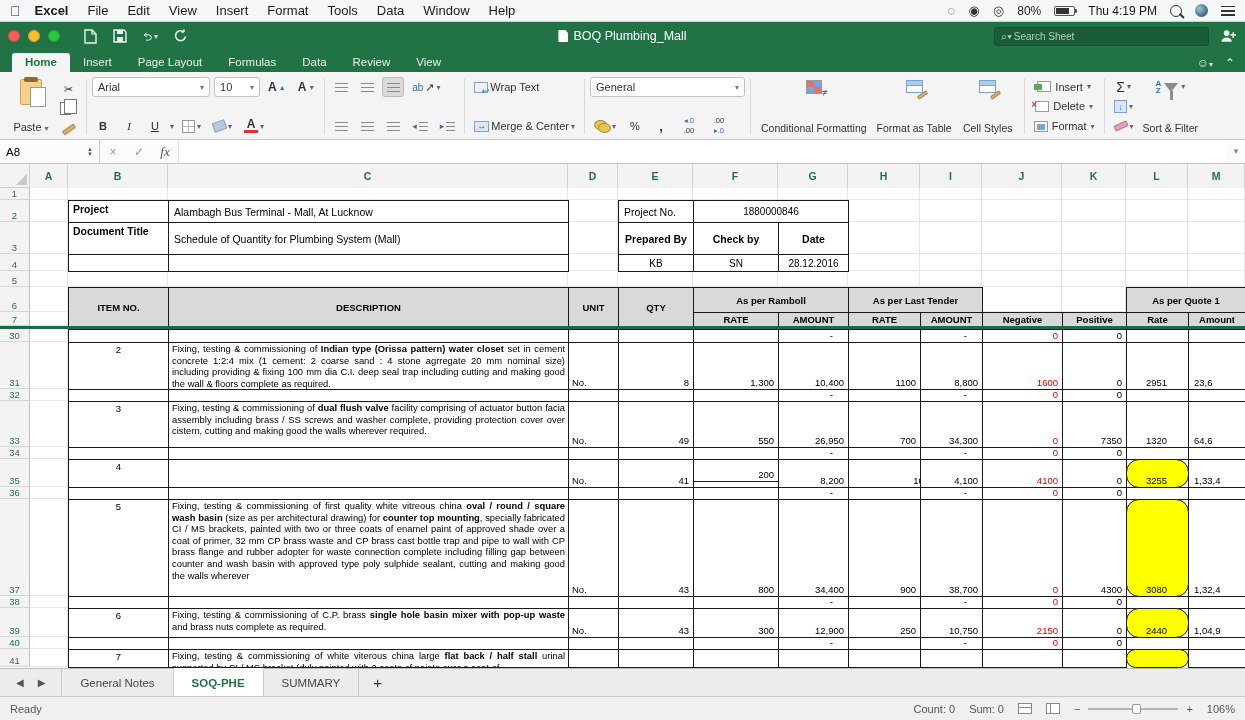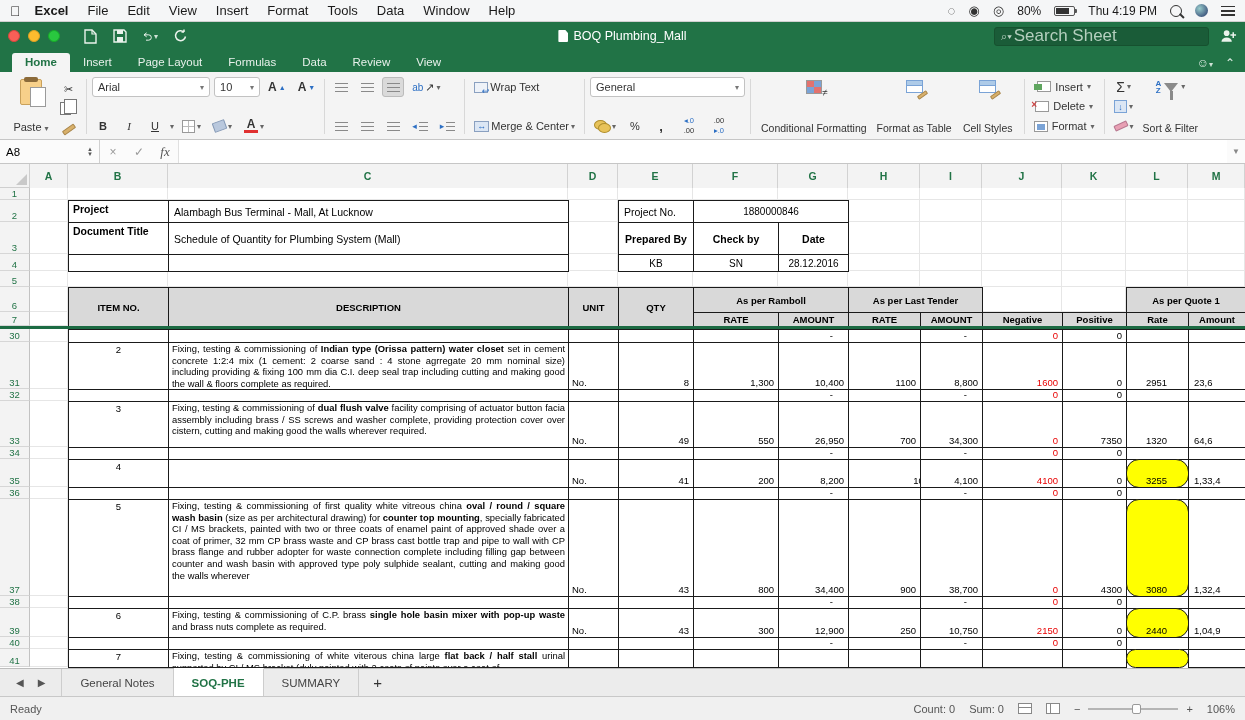--- a/index.html
+++ b/index.html
@@ -26,21 +26,21 @@
   .tl { width:12px; height:12px; border-radius:50%; margin-right:8px; }
   .tl.red{background:#f95f57;border:1px solid #d9453d;} .tl.yel{background:#fdbc2e;border:1px solid #dfa023;} .tl.grn{background:#29c73f;border:1px solid #17ab29;}
   #tb-icons { display:flex; align-items:center; gap:14px; margin-left:14px; }
   .tbi { width:16px; height:16px; display:flex; align-items:center; justify-content:center; color:#eaf3ec; }
   .tbi svg { display:block; }
   .tb-title { position:absolute; left:0; right:0; text-align:center; font-size:12.5px; color:#fff; pointer-events:none; }
   .tb-title .docic { display:inline-block; width:10px; height:12px; background:#fff; border-radius:1px; margin-right:5px; vertical-align:-2px; clip-path:polygon(0 0,70% 0,100% 30%,100% 100%,0 100%); }
   #tb-right { margin-left:auto; display:flex; align-items:center; gap:12px; z-index:2; }
   #search-box { width:215px; height:19px; background:#1a5c38; border:1px solid #16512f; border-radius:3px; display:flex; align-items:center; padding:0 6px; }
   #search-box .q { color:#bcd4c5; font-size:11px; margin-right:2px; }
-  #search-box input { background:transparent; border:none; outline:none; color:#cfe2d6; font-size:17px; width:160px; font-family:"Liberation Sans",sans-serif; }
+  #search-box input { background:transparent; border:none; outline:none; color:#cfe2d6; font-size:10px; width:160px; font-family:"Liberation Sans",sans-serif; }
   #search-box input::placeholder { color:#b4cfbe; }
 
   
   #tabrow { height:22px; background:#217346; display:flex; align-items:flex-end; padding-left:12px; position:relative; }
   .rtab { font-size:11.5px; color:#e8f1eb; padding:3px 13px 4px; border-radius:3px 3px 0 0; white-space:nowrap; }
   .rtab.active { background:#f4f4f4; color:#217346; font-weight:700; }
   #tabrow-right { position:absolute; right:10px; bottom:2px; display:flex; gap:12px; color:#dcebe2; font-size:12px; align-items:center; }
 
   
   #ribbon { height:68px; background:#f4f4f4; border-bottom:1px solid #c6c6c6; display:flex; align-items:stretch; padding:4px 4px 2px 6px; font-size:11px; color:#333; }
@@ -663,21 +663,21 @@
       <div class="cell tb num dash" style="left: 920px; top: 283px; width: 63px; height: 13px;">-</div>
       <div class="cell tb num red" style="left: 982px; top: 283px; width: 81px; height: 13px;">0</div>
       <div class="cell tb num" style="left: 1062px; top: 283px; width: 65px; height: 13px;">0</div>
       <div class="cell tb " style="left: 1126px; top: 283px; width: 63px; height: 13px;"></div>
       <div class="cell tb " style="left: 1188px; top: 283px; width: 58px; height: 13px;"></div>
       <div class="cell rowhdr" style="left: 0px; top: 295px; width: 30px; height: 28px;">35</div>
       <div class="cell lg" style="left: 30px; top: 295px; width: 38px; height: 28px;"></div>
       <div class="cell tb itemno" style="left: 68px; top: 295px; width: 101px; height: 29px;">4</div>
       <div class="cell tb unit" style="left: 568px; top: 295px; width: 51px; height: 29px;">No.</div>
       <div class="cell tb num" style="left: 618px; top: 295px; width: 76px; height: 29px;">41</div>
-      <div class="cell tb num" style="left: 693px; top: 295px; width: 86px; height: 29px;">200</div>
+      <div class="cell tb num" style="left: 693px; top: 295px; width: 86px; height: 23px;">200</div>
       <div class="cell tb num" style="left: 778px; top: 295px; width: 71px; height: 29px;">8,200</div>
       <div class="cell tb num" style="left: 848px; top: 295px; width: 86px; height: 29px;">100</div>
       <div class="cell tb num" style="left: 920px; top: 295px; width: 63px; height: 29px;">4,100</div>
       <div class="cell tb num red" style="left: 982px; top: 295px; width: 81px; height: 29px;">4100</div>
       <div class="cell tb num" style="left: 1062px; top: 295px; width: 65px; height: 29px;">0</div>
       <div class="cell tb num ctrh yellow" style="left: 1126px; top: 295px; width: 63px; height: 29px;">3255</div>
       <div class="cell tb num lft" style="left: 1188px; top: 295px; width: 58px; height: 29px;">1,33,4</div>
       <div class="cell rowhdr" style="left: 0px; top: 323px; width: 30px; height: 12px;">36</div>
       <div class="cell lg" style="left: 30px; top: 323px; width: 38px; height: 12px;"></div>
       <div class="cell tb " style="left: 68px; top: 323px; width: 101px; height: 13px;"></div>

